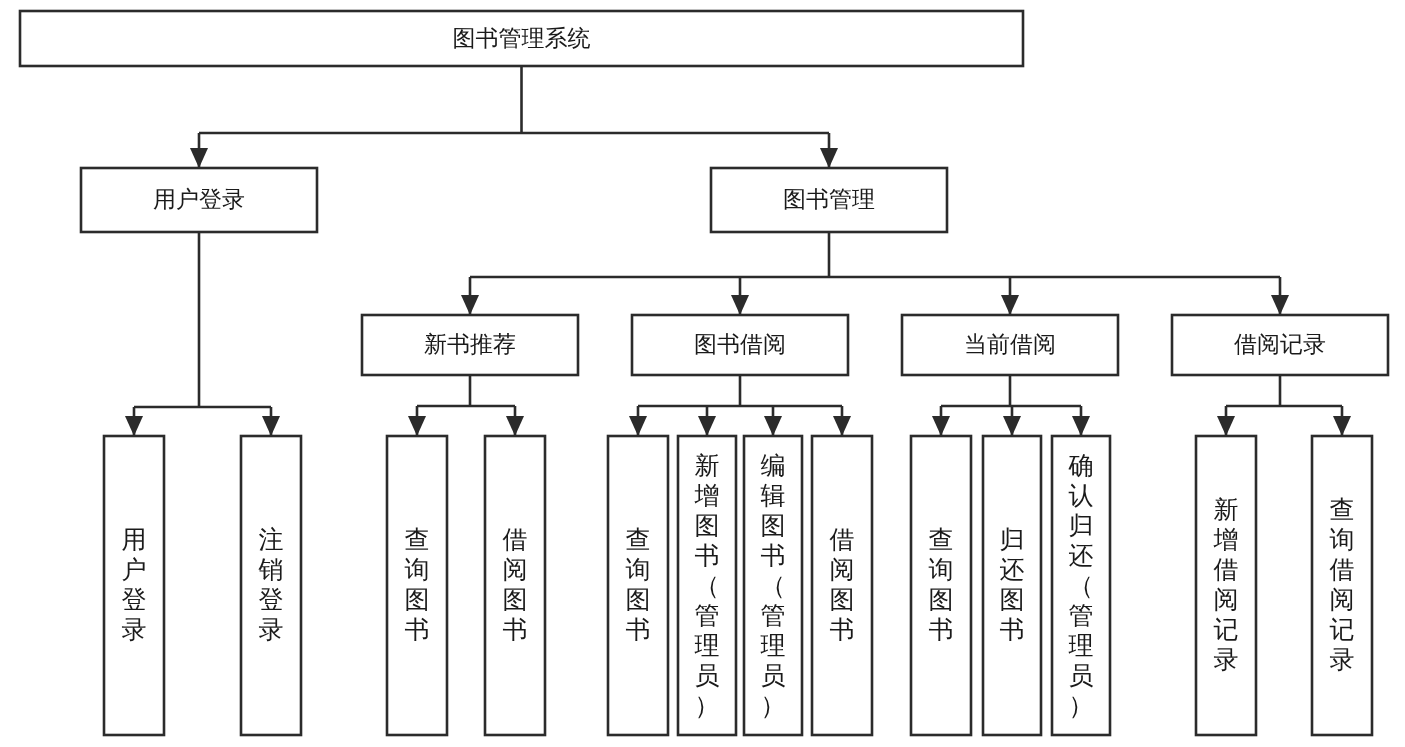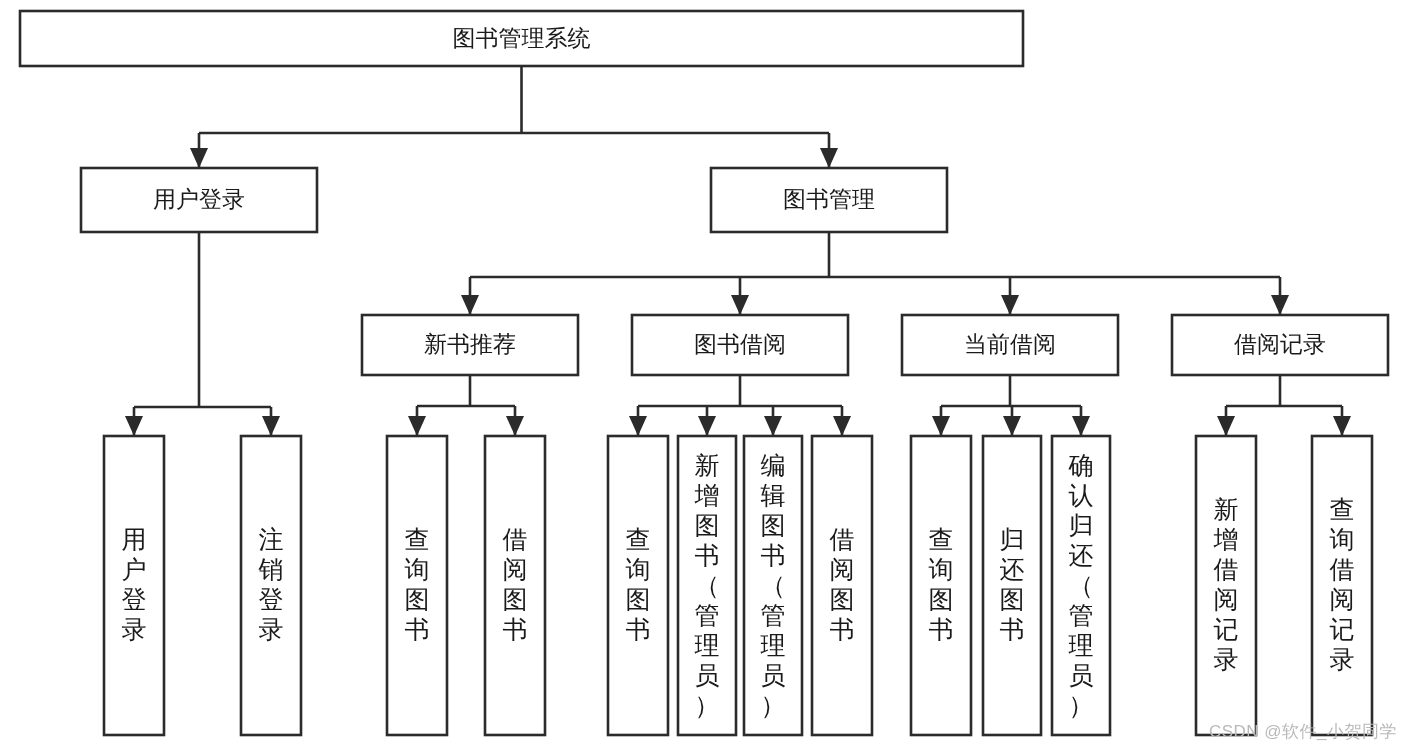--- a/index.html
+++ b/index.html
@@ -208,14 +208,13 @@
         <g>
           <rect x="1196" y="436" width="60" height="299" class="node-box"></rect>
           <text x="1226" y="0" class="vert-label-char"><tspan x="1226" y="510.5">新</tspan><tspan x="1226" y="540.5">增</tspan><tspan x="1226" y="570.5">借</tspan><tspan x="1226" y="600.5">阅</tspan><tspan x="1226" y="630.5">记</tspan><tspan x="1226" y="660.5">录</tspan></text>
         </g>
         <g>
           <rect x="1312" y="436" width="60" height="299" class="node-box"></rect>
           <text x="1342" y="0" class="vert-label-char"><tspan x="1342" y="510.5">查</tspan><tspan x="1342" y="540.5">询</tspan><tspan x="1342" y="570.5">借</tspan><tspan x="1342" y="600.5">阅</tspan><tspan x="1342" y="630.5">记</tspan><tspan x="1342" y="660.5">录</tspan></text>
         </g>
       </g>
   </svg>
-  <div class="watermark">CSDN @软件_小贺同学</div>
 </div>
 
 </body></html>

